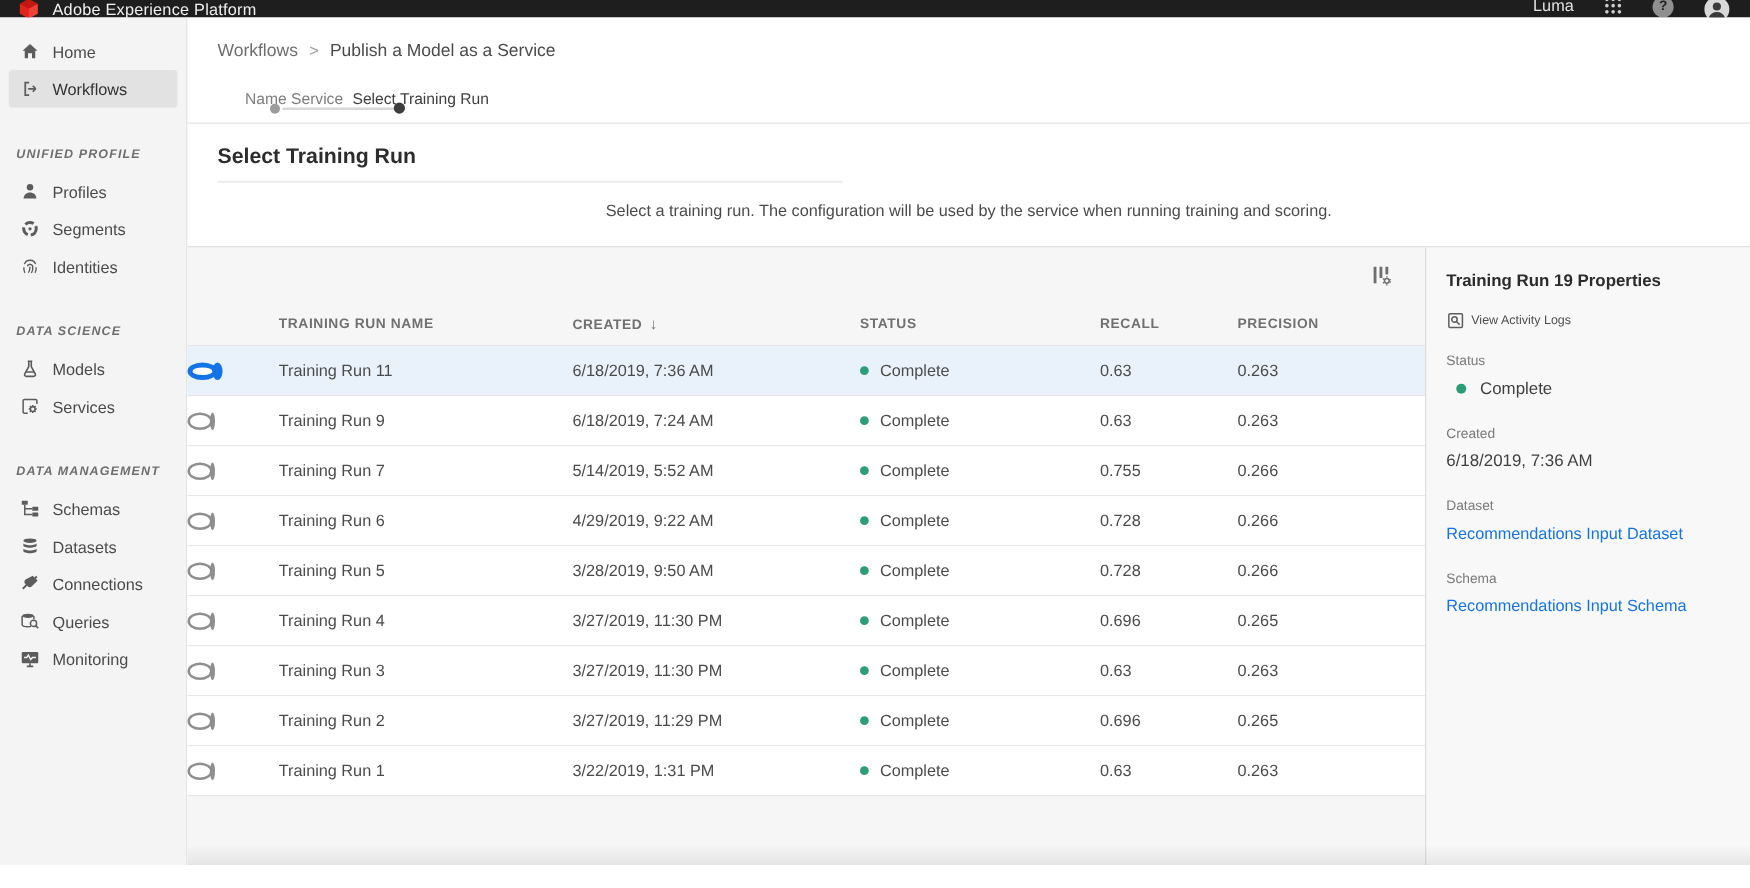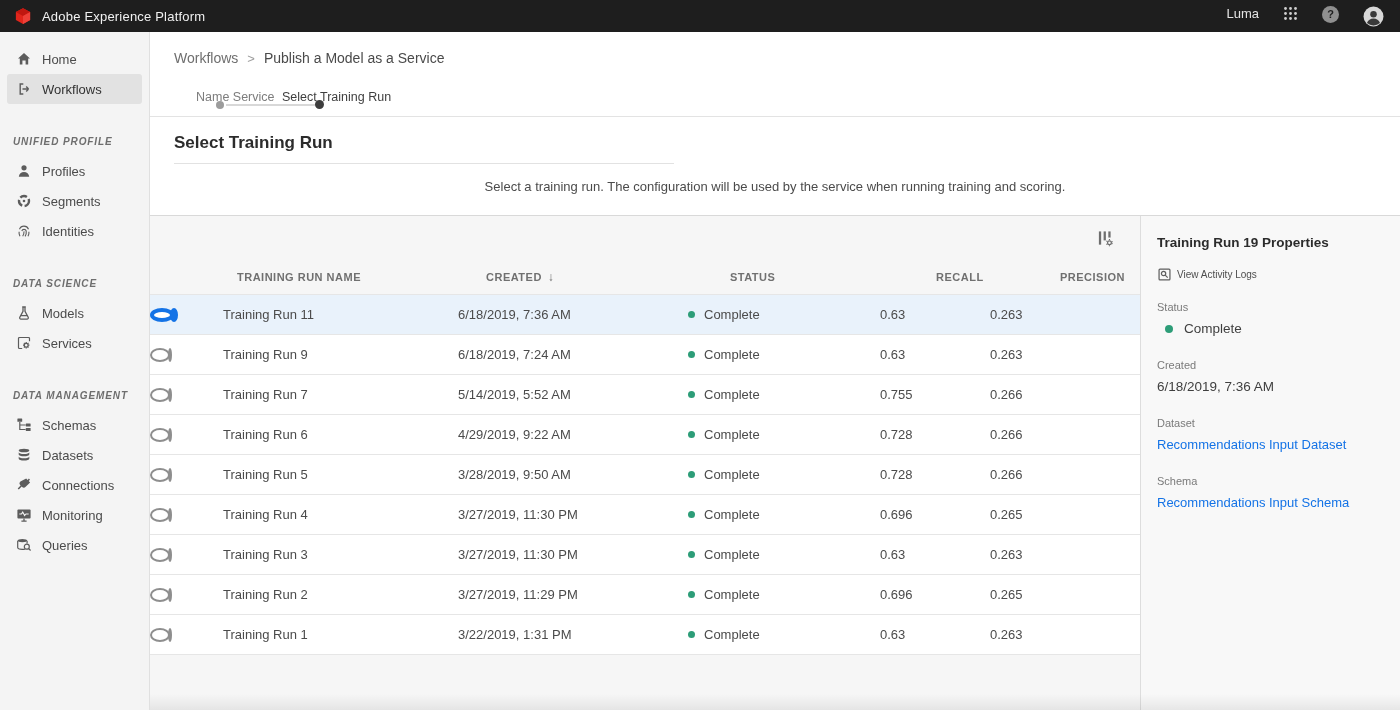--- a/index.html
+++ b/index.html
@@ -1,20 +1,20 @@
 <!DOCTYPE html>
 <html style="--accent: #1473E6; --green: #2D9D78; --selected-row: #E9F2FB;"><head>
 <meta charset="utf-8">
 <style>
   * { box-sizing: border-box; margin: 0; padding: 0; }
   html,body { width:1400px; height:710px; overflow:hidden; }
   body { font-family:"Liberation Sans","DejaVu Sans",sans-serif; background:#fff; color:#4b4b4b; }
 
   
-  .topbar { height:32px; background:#1e1e1e; display:flex; align-items:center; padding:0 16px 0 14px; }
+  .topbar { height:14px; background:#1e1e1e; display:flex; align-items:center; padding:0 16px 0 14px; }
   .logo { width:18px; height:18px; display:flex; }
   .app-title { color:#f0f0f0; font-size:13px; margin-left:10px; letter-spacing:.2px; }
   .topbar-right { margin-left:auto; display:flex; align-items:flex-start; gap:24px; }
   .org-name { color:#e3e3e3; font-size:13px; cursor:pointer; }
   .grid-btn { display:flex; cursor:pointer; }
   .help-btn { width:17px; height:17px; border-radius:50%; background:#8f8f8f; color:#1e1e1e;
               font-size:11px; font-weight:bold; display:flex; align-items:center; justify-content:center; cursor:pointer; }
   .avatar-btn { width:21px; height:21px; display:flex; cursor:pointer; }
 
   
@@ -61,21 +61,21 @@
   
   .body { flex:1; display:flex; border-top:1px solid #d9d9d9; min-height:0; position:relative; }
   .body::after { content:""; position:absolute; left:0; right:0; bottom:0; height:16px; pointer-events:none;
                  background:linear-gradient(to bottom, rgba(0,0,0,0), rgba(0,0,0,.07)); }
 
   .table-wrap { width:990px; flex:none; background:#f6f6f6; }
   .table-toolbar { height:44px; display:flex; align-items:center; justify-content:flex-end; padding-right:26px; }
   .settings-btn { color:#6e6e6e; cursor:pointer; display:flex; }
 
   .tgrid { display:grid; grid-template-columns:60px 248px 230px 192px 110px 1fr; align-items:center; }
-  .thead { height:34px; font-size:11px; font-weight:bold; letter-spacing:.5px; color:#707070;gap:14px; }
+  .thead { height:34px; font-size:11px; font-weight:bold; letter-spacing:.5px; color:#707070; }
   .thead .cell { cursor:pointer; }
   .cell.name { padding-left:13px; }
   .sort-arrow { margin-left:6px; font-size:12px; color:#6e6e6e; }
 
   .rows { border-top:1px solid #e6e6e6; }
   .trow { height:40px; background:#fff; border-bottom:1px solid #e6e6e6; font-size:13px; color:#4b4b4b; cursor:pointer; }
   .trow.selected { background:var(--selected-row); }
   .cell.radio { padding-left:16px; display:flex; align-items:center; }
   .radio { width:14px; height:14px; border-radius:50%; border:2px solid #8e8e8e; background:#fff; cursor:pointer; }
   .trow.selected .radio { border:4.5px solid var(--accent); }
@@ -251,39 +251,39 @@
         <span class="nav-icon">
           <svg viewBox="0 0 16 16" fill="currentColor">
             <path d="M10.2 1.5l1.4 1.4 1.3-1.3 1.1 1.1-1.3 1.3 1.4 1.4-4.4 4.4a2.7 2.7 0 0 1-3.8 0l-.2-.2-2.9 2.9-1.1-1.1 2.9-2.9-.2-.2a2.7 2.7 0 0 1 0-3.8z"></path>
           </svg>
         </span>
         <span class="nav-label">Connections</span>
       </div>
 
       <div class="nav-entry">
         <span class="nav-icon">
-          <svg viewBox="0 0 16 16">
-            <rect x="1.4" y="2.6" width="13.2" height="9" rx="1" fill="currentColor"></rect>
-            <path d="M3.3 7h2.1l1.3-1.9 1.9 3.5 1.3-1.6h2.8" stroke="#f4f4f4" fill="none" stroke-width="1.1"></path>
-            <path d="M8 11.6v1.9M5.4 14.1h5.2" stroke="currentColor" fill="none" stroke-width="1.3"></path>
-          </svg>
-        </span>
-        <span class="nav-label">Monitoring</span>
-      </div>
-
-      <div class="nav-entry">
-        <span class="nav-icon">
           <svg viewBox="0 0 16 16" fill="none" stroke="currentColor" stroke-width="1.2">
             <ellipse cx="6.4" cy="3.6" rx="4.7" ry="1.7" fill="currentColor" stroke="none"></ellipse>
             <path d="M1.7 3.8v6.8c0 1 2 1.8 4.7 1.8.9 0 1.8-.1 2.5-.3M11.1 3.8v2.6"></path>
             <circle cx="10.8" cy="9.7" r="2.5"></circle>
             <path d="M12.6 11.5l2 2"></path>
           </svg>
         </span>
         <span class="nav-label">Queries</span>
+      </div>
+
+      <div class="nav-entry">
+        <span class="nav-icon">
+          <svg viewBox="0 0 16 16">
+            <rect x="1.4" y="2.6" width="13.2" height="9" rx="1" fill="currentColor"></rect>
+            <path d="M3.3 7h2.1l1.3-1.9 1.9 3.5 1.3-1.6h2.8" stroke="#f4f4f4" fill="none" stroke-width="1.1"></path>
+            <path d="M8 11.6v1.9M5.4 14.1h5.2" stroke="currentColor" fill="none" stroke-width="1.3"></path>
+          </svg>
+        </span>
+        <span class="nav-label">Monitoring</span>
       </div>
     </nav>
 
   <main class="content">
 
     <div class="page-head">
       <div class="bc-row">
         <div class="breadcrumb">
           <span class="bc-parent">Workflows</span>
           <span class="bc-sep">&gt;</span>

